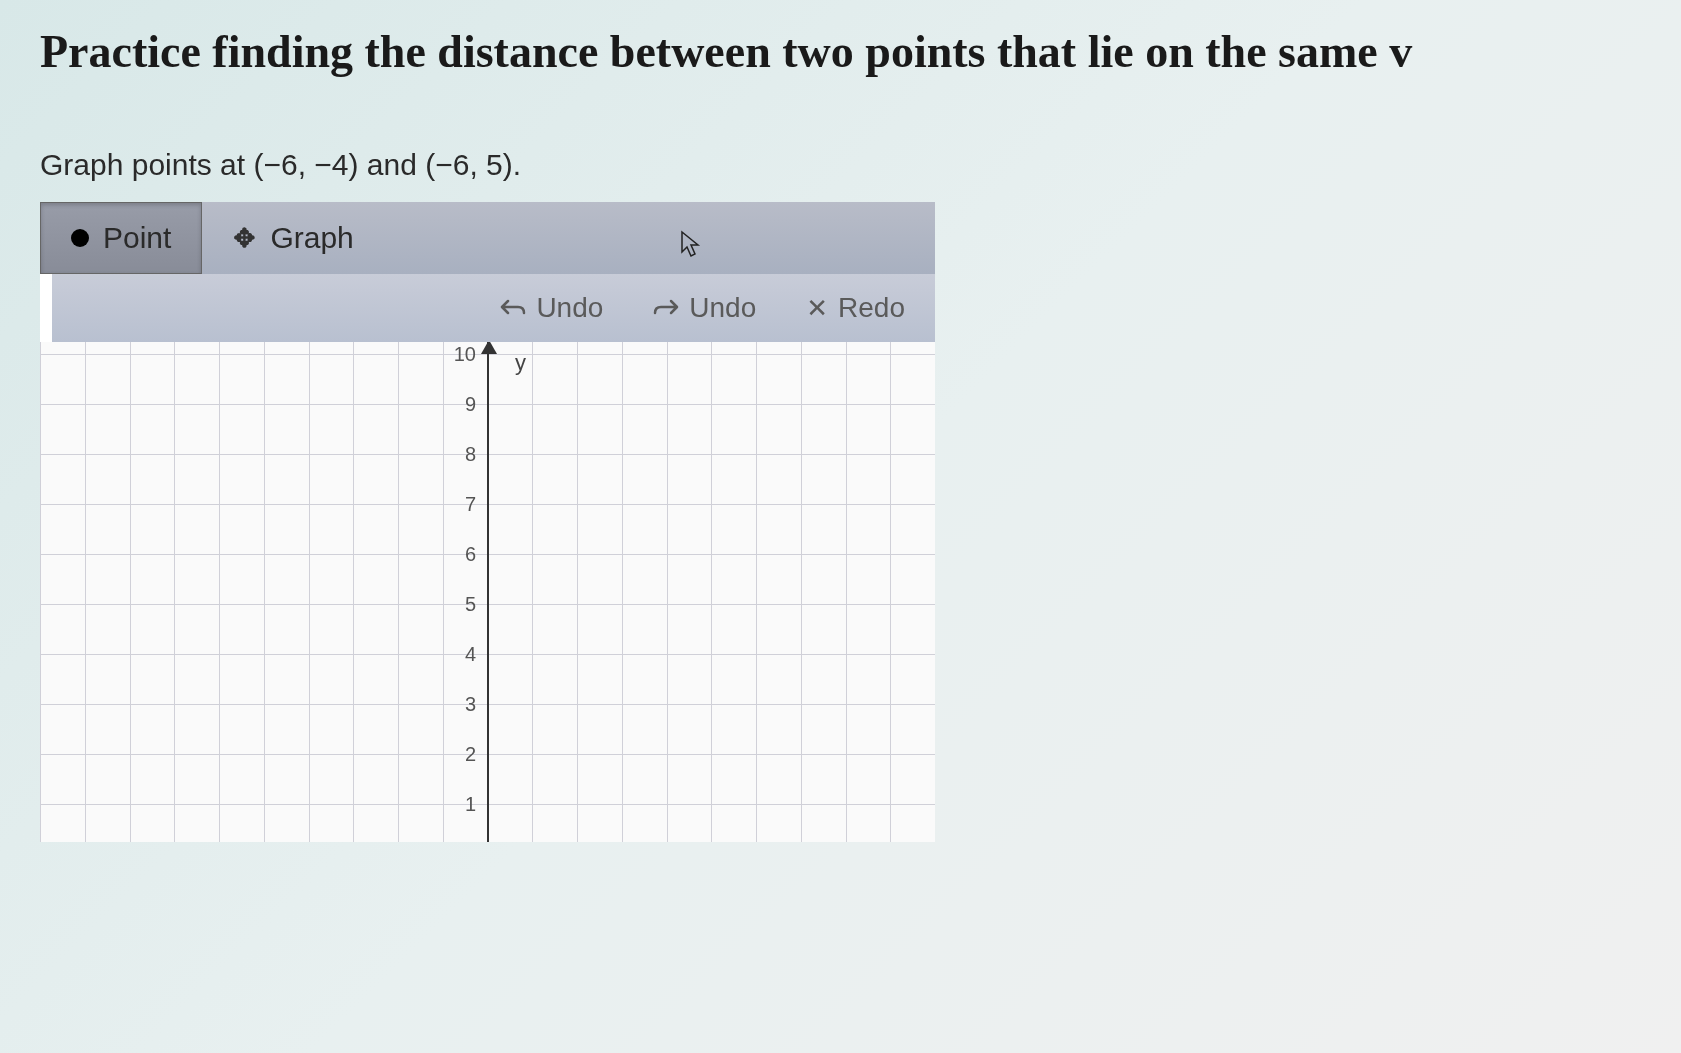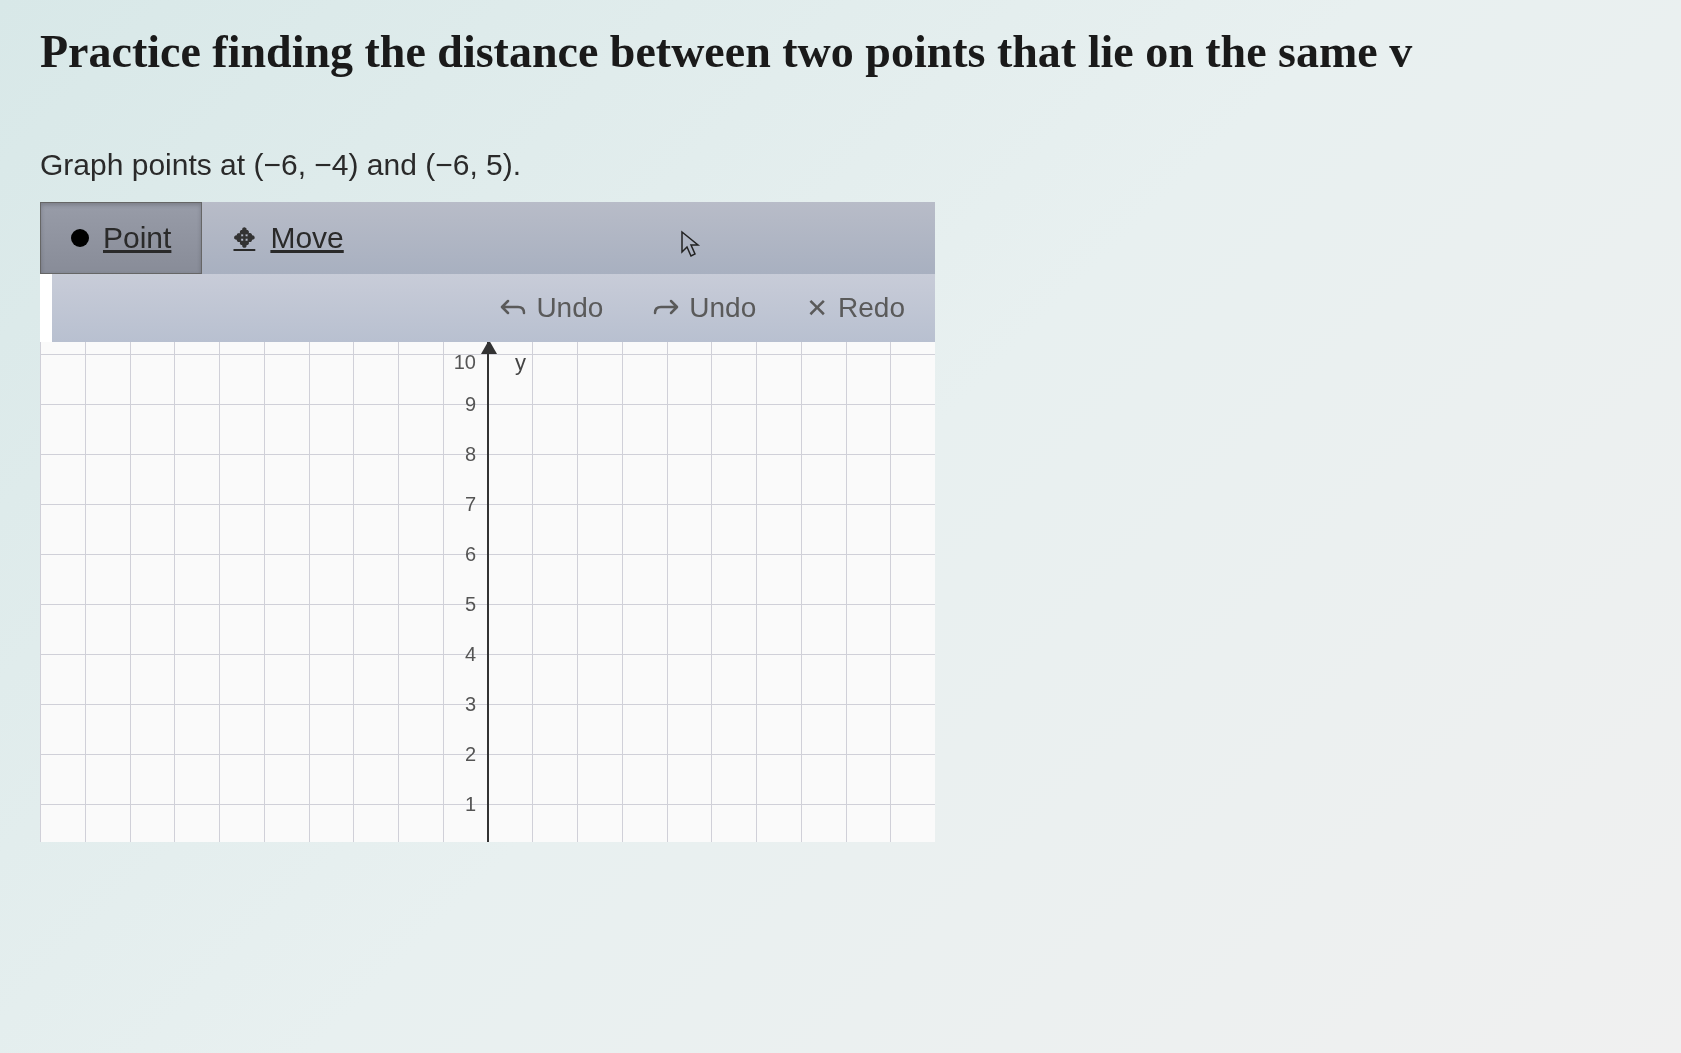--- a/index.html
+++ b/index.html
@@ -39,21 +39,20 @@
       height: 72px;
     }
     .tool-button {
       display: flex;
       align-items: center;
       padding: 0 30px;
       font-size: 30px;
       color: #2a2a2a;
       cursor: pointer;
       gap: 14px;
-      text-decoration: underline;
     }
     .tool-button.active {
       background: linear-gradient(180deg, #989ca8 0%, #888c98 100%);
       border: 1px solid #666;
       box-shadow: inset 0 2px 4px rgba(0,0,0,0.2);
     }
     .point-icon {
       width: 18px;
       height: 18px;
       background: #000;
@@ -167,21 +166,21 @@
 </span>
 
 <div class="graph-container">
   <div class="toolbar-top">
     <div class="tool-button active">
       <span class="point-icon"></span>
       <span>Point</span>
     </div>
     <div class="tool-button">
       <span class="move-icon">✥</span>
-      <span>Move</span>
+      <span>Graph</span>
     </div>
   </div>
   <div class="toolbar-bottom">
     <div class="action-button">
       <span class="action-icon">
         <svg width="26" height="20" viewBox="0 0 26 20">
           <path d="M8 4 L2 10 L8 16 M3 10 L18 10 Q24 10 24 16" fill="none" stroke="#5a5a5a" stroke-width="2.5" stroke-linecap="round" stroke-linejoin="round"></path>
         </svg>
       </span>
       <span>Undo</span>
@@ -226,21 +225,21 @@
       <div class="grid-line-v" style="left: 268.5px;"></div>
       <div class="grid-line-v" style="left: 223.75px;"></div>
       <div class="grid-line-v" style="left: 179px;"></div>
       <div class="grid-line-v" style="left: 134.25px;"></div>
       <div class="grid-line-v" style="left: 89.5px;"></div>
       <div class="grid-line-v" style="left: 44.75px;"></div>
       <div class="grid-line-v" style="left: 0px;"></div>
     <div class="axis-y"></div>
     <div class="axis-arrow"></div>
     <span class="axis-label-y">y</span>
-  <span class="tick-label" style="top: 20px;">10</span>
+  <span class="tick-label" style="top: 12px;">10</span>
       <span class="tick-label" style="top: 62px;">9</span>
       <span class="tick-label" style="top: 112px;">8</span>
       <span class="tick-label" style="top: 162px;">7</span>
       <span class="tick-label" style="top: 212px;">6</span>
       <span class="tick-label" style="top: 262px;">5</span>
       <span class="tick-label" style="top: 312px;">4</span>
       <span class="tick-label" style="top: 362px;">3</span>
       <span class="tick-label" style="top: 412px;">2</span>
       <span class="tick-label" style="top: 462px;">1</span>
     </div>

